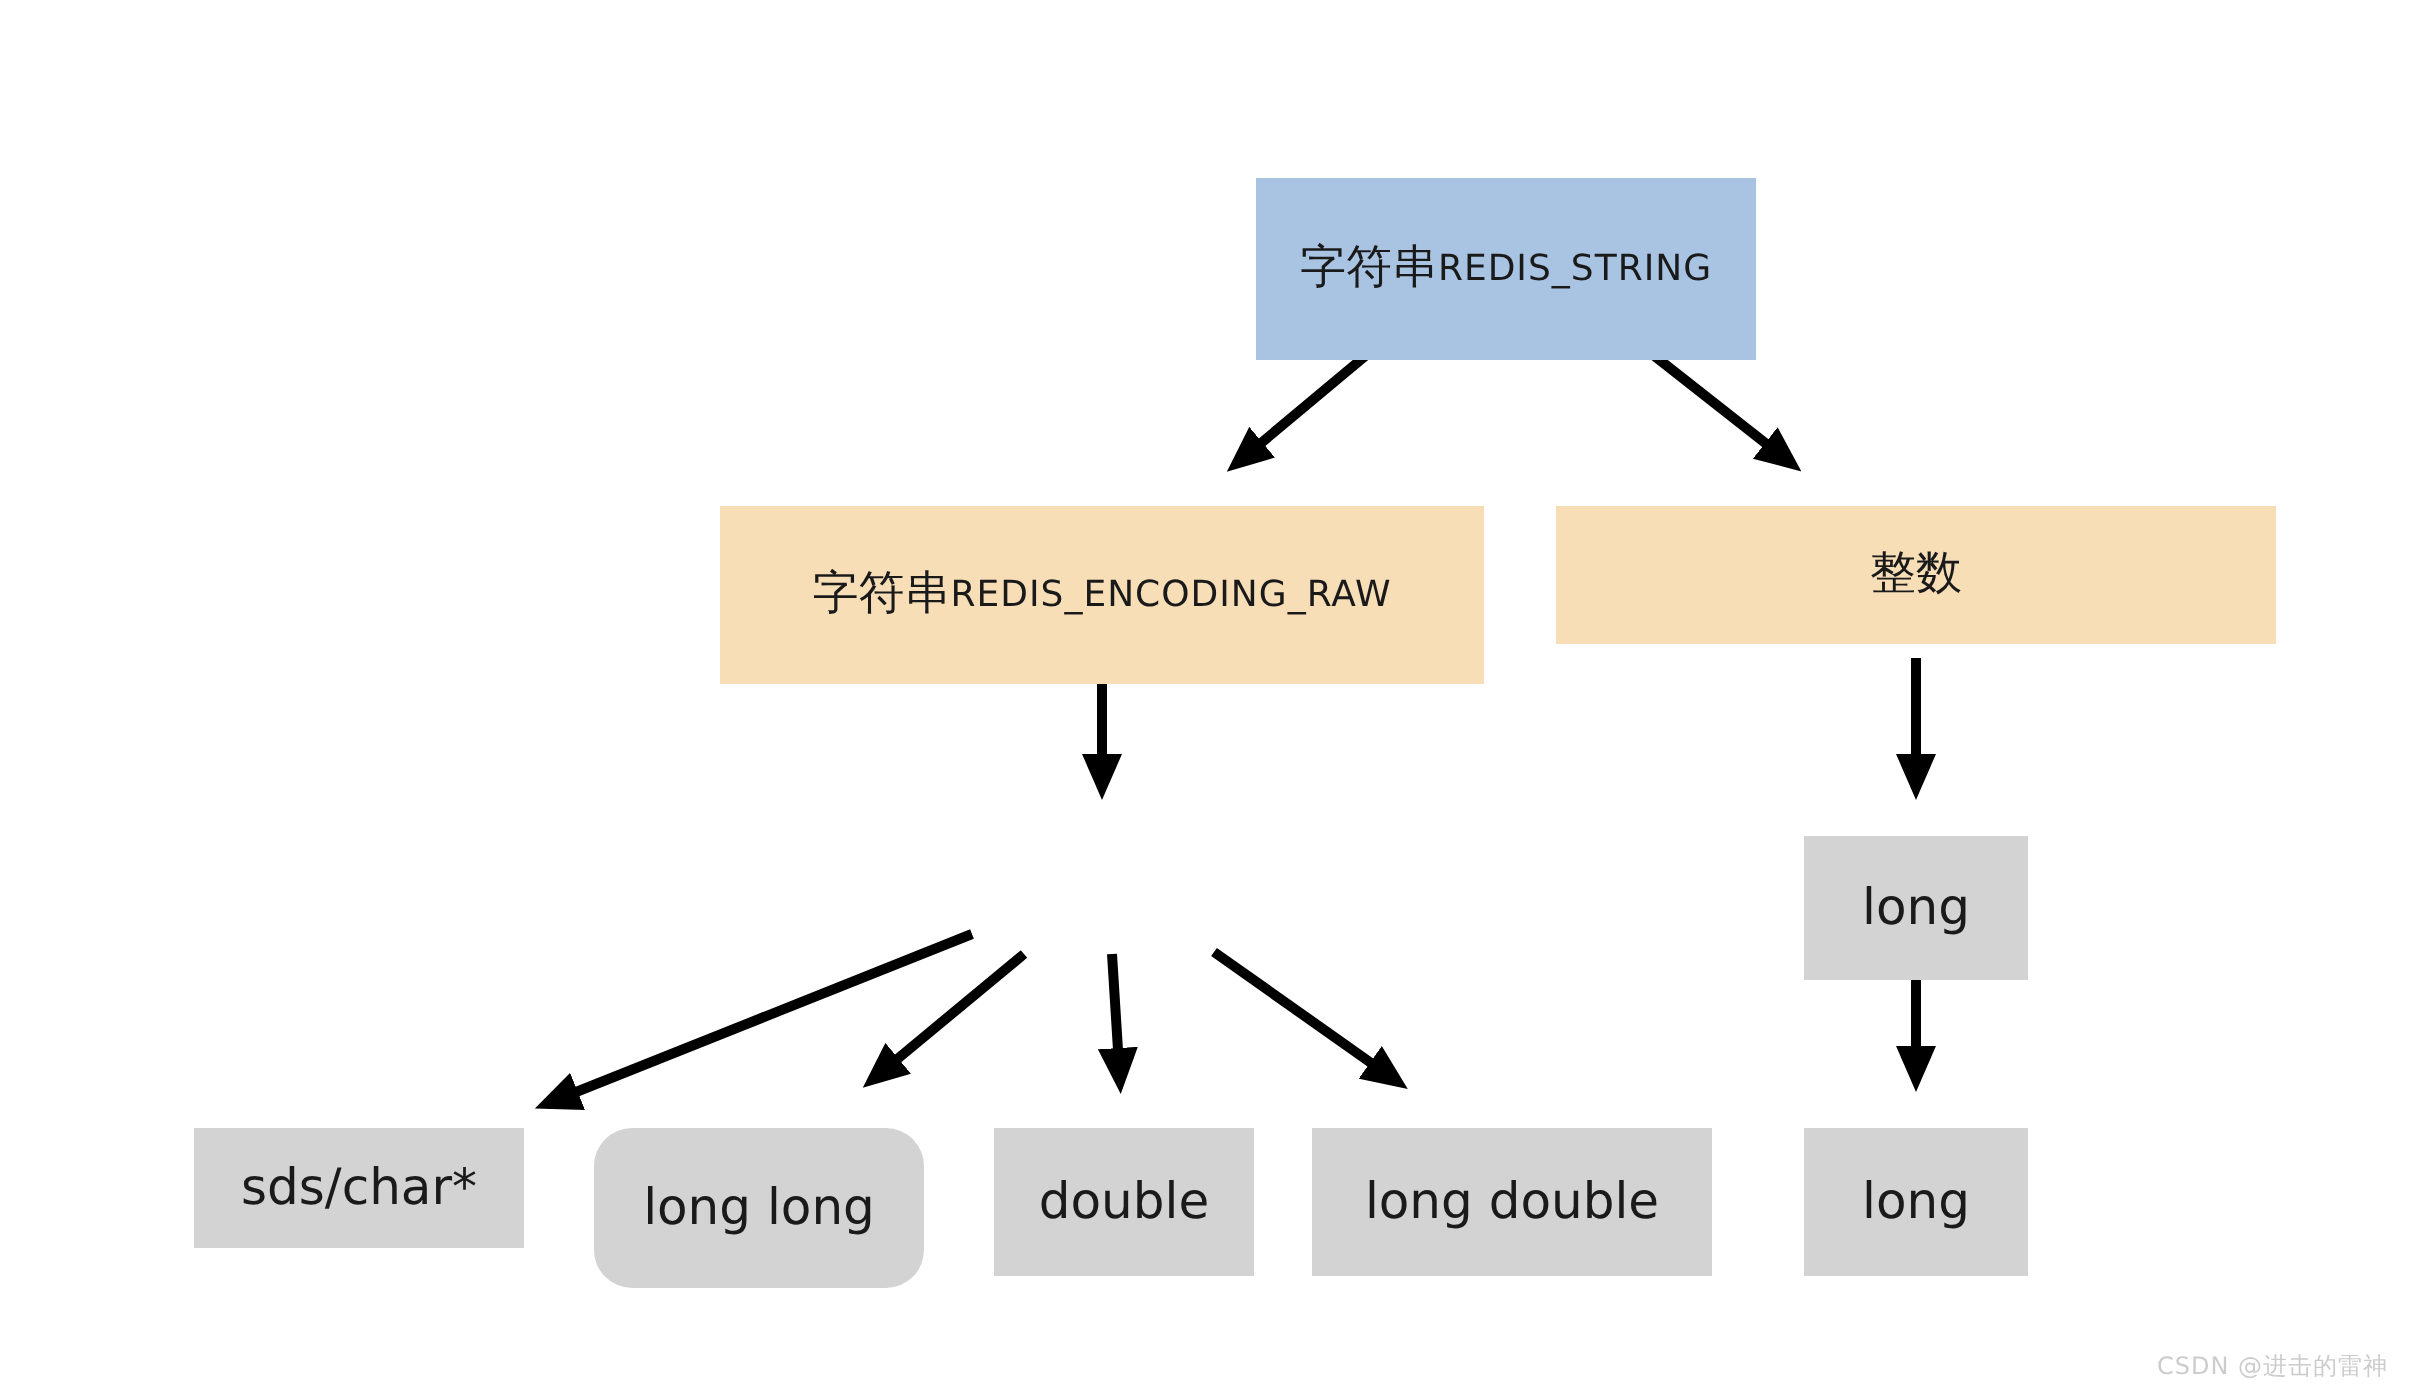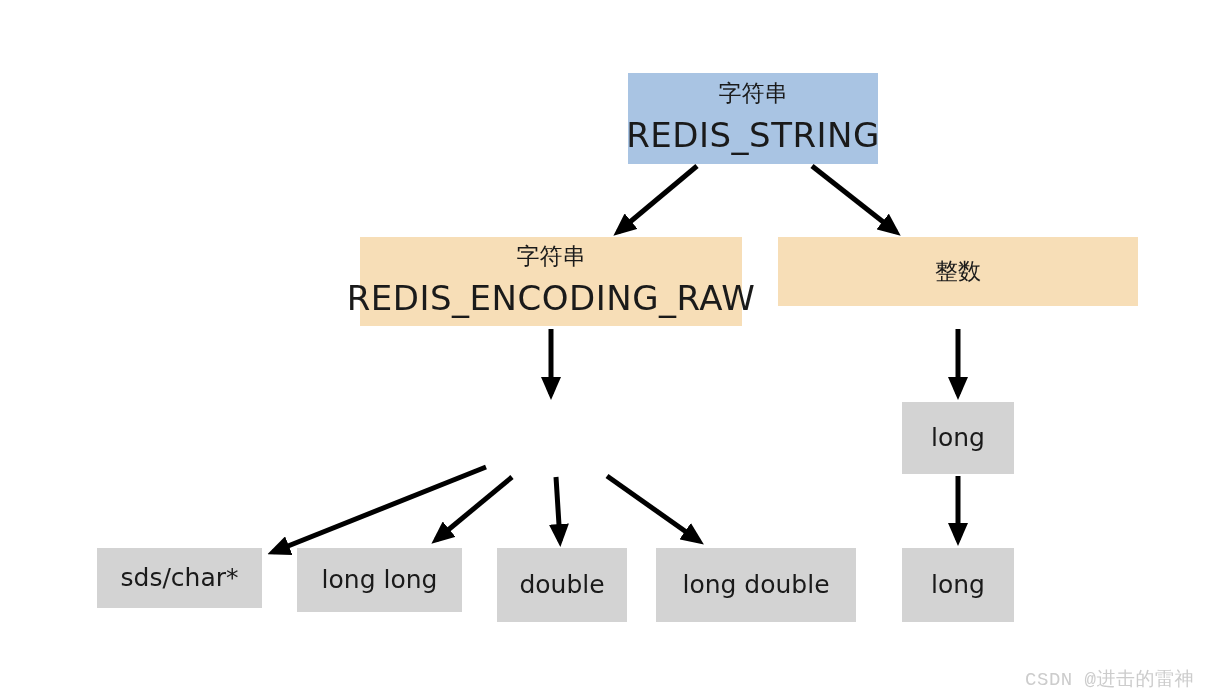--- a/index.html
+++ b/index.html
@@ -3,33 +3,32 @@
 <meta charset="utf-8">
 <style>
   :root{
     --root:#a9c4e3; --encoding:#f7deb7; --leaf:#d3d3d3; --arrow:#000000; --text:#1a1a1a; --watermark:#cccccc;
   }
   *{margin:0;padding:0;box-sizing:border-box;}
   body{background:#ffffff;font-family:"DejaVu Sans","Liberation Sans",sans-serif;}
   .canvas{position:relative;width:1206px;height:700px;background:#ffffff;overflow:hidden;}
   .edges{position:absolute;left:0;top:0;width:1206px;height:700px;}
   .node{
-    position:absolute;display:flex;flex-direction:column;align-items:center;justify-content:center;
-    color:var(--text);text-align:center;line-height:1.5;
+    position:absolute;display:flex;flex-direction:row;align-items:center;justify-content:center;
+    color:var(--text);text-align:center;line-height:1.5;margin-top:16px;
   }
   .node-root{background:var(--root);}
   .node-encoding{background:var(--encoding);}
   .node-leaf{background:var(--leaf);}
   .zh{font-size:23px;}
-  .code{font-size:34px;letter-spacing:0.5px;}
+  .code{font-size:18px;letter-spacing:0.5px;}
   .leaf-label{font-size:25px;}
   .watermark{
-    position:absolute;right:12px;bottom:8px;font-size:19px;color:var(--watermark);
+    position:absolute;right:12px;bottom:8px;font-size:12px;color:var(--watermark);
     letter-spacing:0.5px;
-    font-family:Liberation Mono, monospace;
   }
 </style>
 </head>
 <body>
 
 <div class="canvas">
 
   <svg class="edges" width="1206" height="700" viewBox="0 0 1206 700" xmlns="http://www.w3.org/2000/svg">
     <defs>
       <marker id="arrow" markerWidth="4.6" markerHeight="4" refX="3.4" refY="2" orient="auto" markerUnits="strokeWidth">
@@ -65,21 +64,21 @@
 
 
   <div class="node node-leaf" style="left:902px;top:402px;width:112px;height:72px;">
     <div class="leaf-label">long</div>
   </div>
 
   <div class="node node-leaf" style="left:97px;top:548px;width:165px;height:60px;text-align:center;">
     <div class="leaf-label">sds/char*</div>
   </div>
 
-  <div class="node node-leaf" style="left:297px;top:548px;width:165px;height:64px;">
+  <div class="node node-leaf" style="left:297px;top:548px;width:165px;height:80px;border-radius:19px;">
     <div class="leaf-label">long long</div>
   </div>
 
   <div class="node node-leaf" style="left:497px;top:548px;width:130px;height:74px;text-align:center;">
     <div class="leaf-label">double</div>
   </div>
 
   <div class="node node-leaf" style="left:656px;top:548px;width:200px;height:74px;">
     <div class="leaf-label">long double</div>
   </div>

